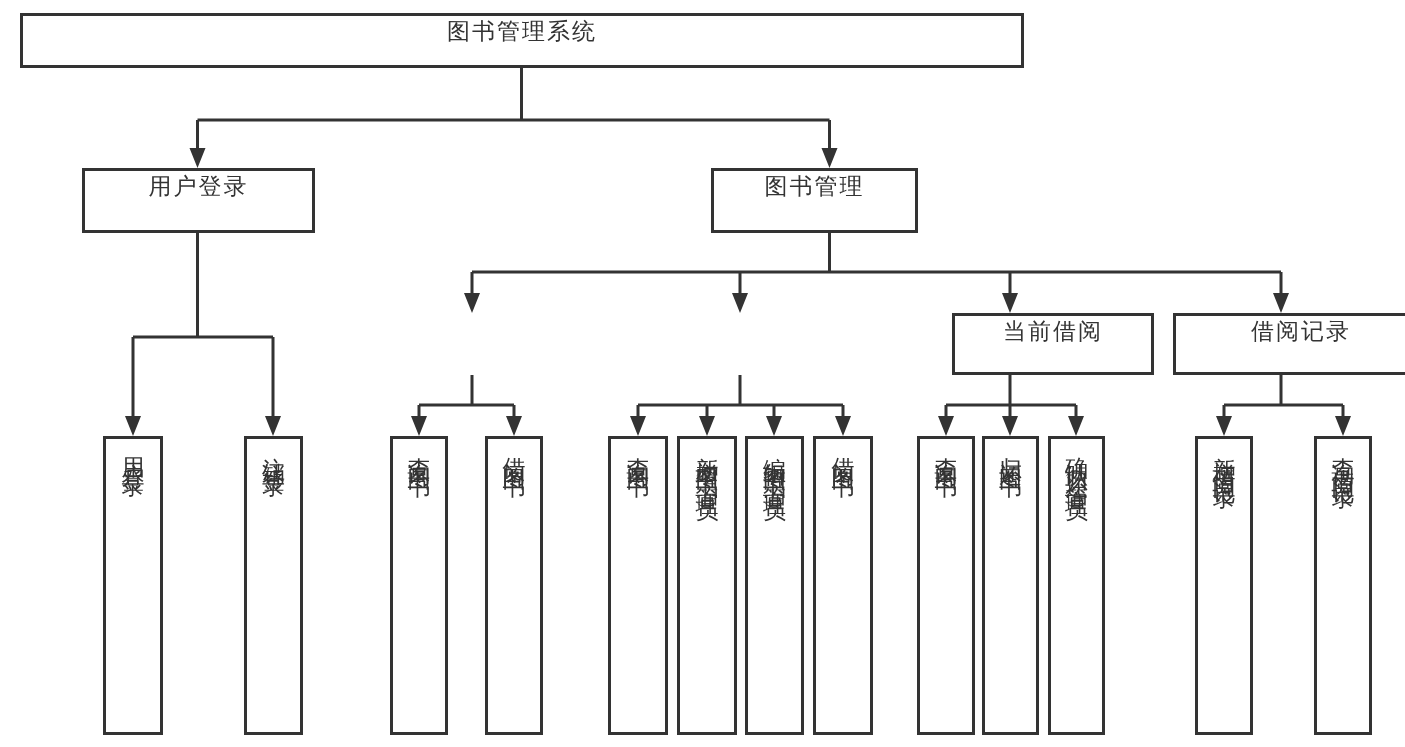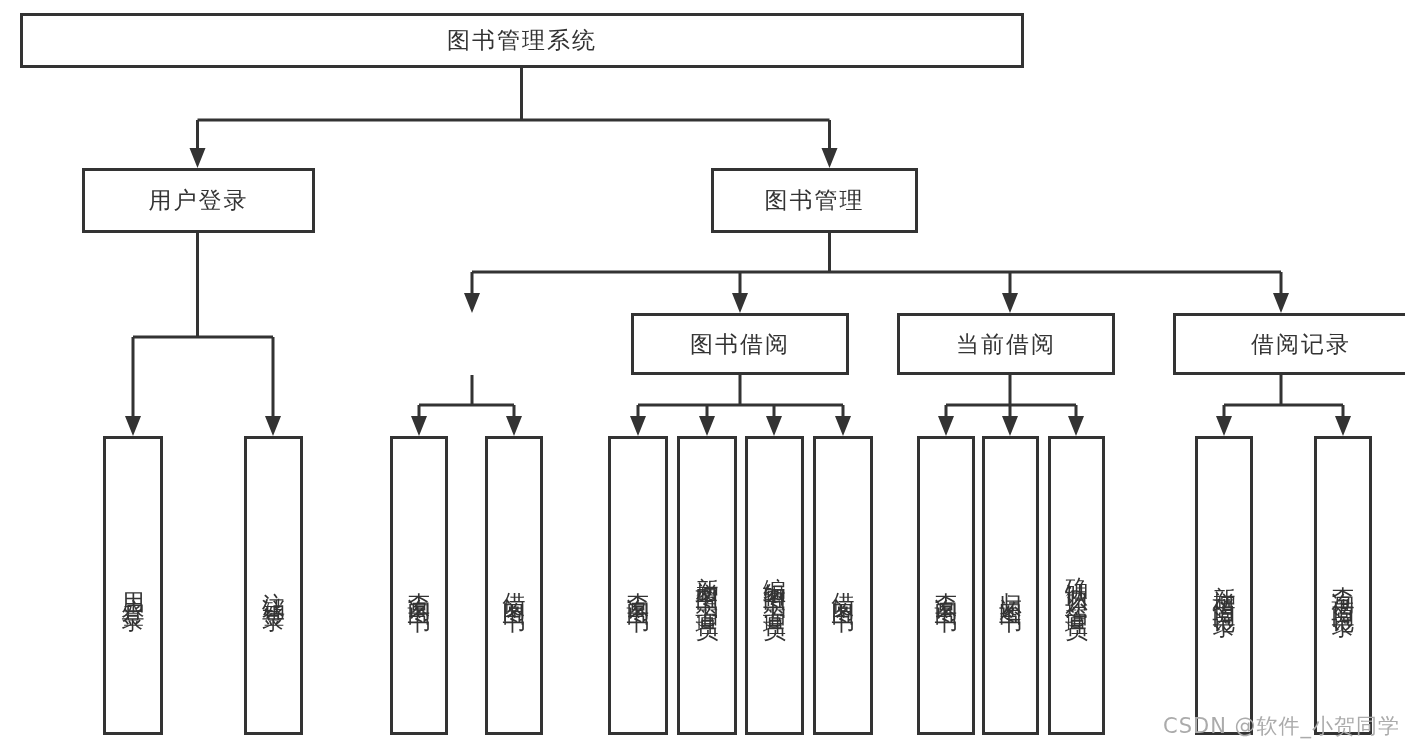--- a/index.html
+++ b/index.html
@@ -19,21 +19,21 @@
     background:var(--page-bg);
     overflow:hidden;
   }
   .wires{position:absolute;left:0;top:0;z-index:1;}
   .wires path.wl{fill:none;stroke:var(--line);stroke-width:3;}
   .wires path.tri{fill:var(--line);stroke:none;}
   .node{
     position:absolute;z-index:2;
     background:var(--box-fill);
     border:3px solid var(--box-border);
-    display:flex;align-items:center;justify-content:center;
+    display:flex;align-items:flex-start;justify-content:center;
     color:var(--text);
   }
   .node.h .lbl{
     font-size:23px;letter-spacing:2px;color:var(--text);white-space:nowrap;
   }
   .node.v .lbl{
     writing-mode:vertical-rl;
     text-orientation:mixed;
     font-size:23px;letter-spacing:6px;color:var(--text);
     line-height:1;white-space:nowrap;
@@ -91,24 +91,21 @@
     <span class="lbl">图书管理系统</span>
   </div>
 
   <div class="node h" style="left:82px;top:168px;width:233px;height:65px">
     <span class="lbl">用户登录</span>
   </div>
   <div class="node h" style="left:711px;top:168px;width:207px;height:65px">
     <span class="lbl">图书管理</span>
   </div>
 
-  <div class="node h" style="left:631px;top:313px;width:218px;height:62px">
-    <span class="lbl">图书借阅</span>
-  </div>
-  <div class="node h" style="left:897px;top:313px;width:218px;height:62px">
+  <div class="node h" style="left:952px;top:313px;width:202px;height:62px">
     <span class="lbl">当前借阅</span>
   </div>
   <div class="node h" style="left:1173px;top:313px;width:256px;height:62px">
     <span class="lbl">借阅记录</span>
   </div>
 
   <div class="node v" style="left:103px;top:436px;width:60px;height:299px">
     <span class="lbl">用户登录</span>
   </div>
   <div class="node v" style="left:244px;top:436px;width:59px;height:299px">
@@ -145,15 +142,14 @@
     <span class="lbl">确认归还（管理员）</span>
   </div>
 
   <div class="node v" style="left:1195px;top:436px;width:58px;height:299px">
     <span class="lbl">新增借阅记录</span>
   </div>
   <div class="node v" style="left:1314px;top:436px;width:58px;height:299px">
     <span class="lbl">查询借阅记录</span>
   </div>
 
-  <div class="watermark" style="left:1163px;top:712px">CSDN @软件_小贺同学</div>
 
 </div>
 
 </body></html>

